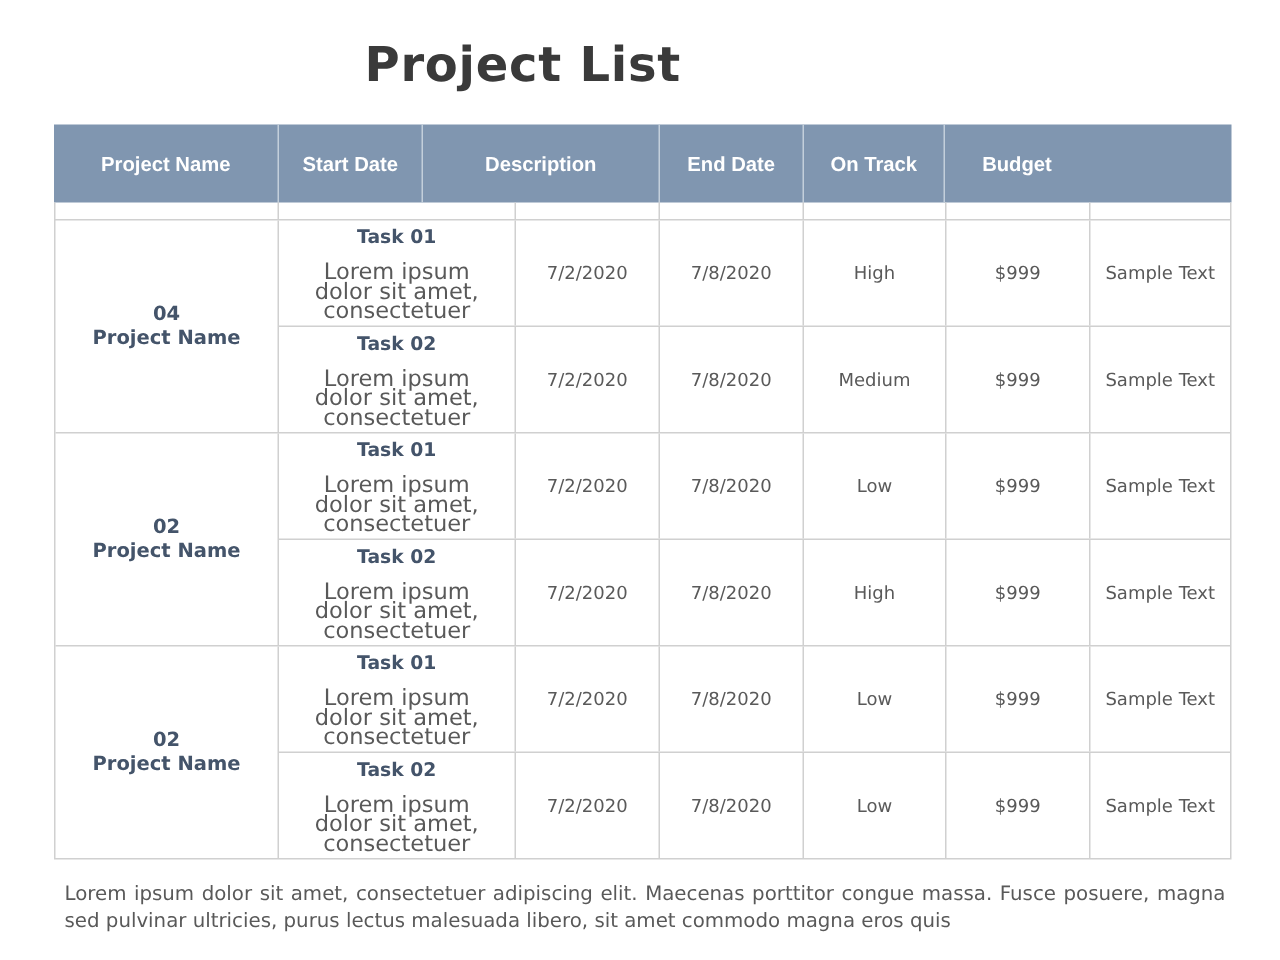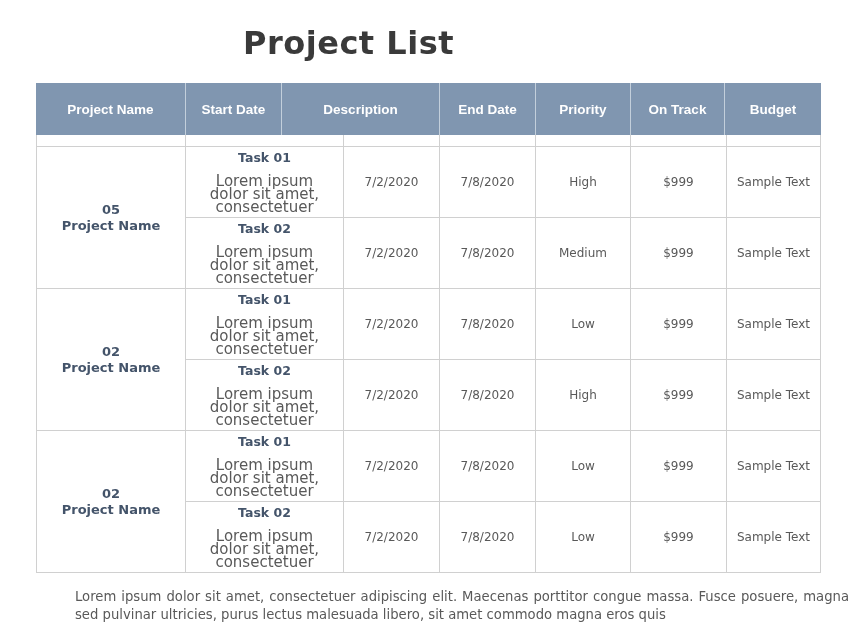--- a/index.html
+++ b/index.html
@@ -16,52 +16,51 @@
   .group:last-child { border-bottom:none; }
   .pname { display:flex; flex-direction:column; align-items:center; justify-content:center; border-right:1px solid #d0d0d0; box-sizing:border-box; color:#44546a; font-weight:bold; font-size:13px; line-height:16px; }
   .rows { display:flex; flex-direction:column; }
   .row { display:flex; height:70.5px; border-bottom:1px solid #d0d0d0; box-sizing:border-box; }
   .row:last-child { border-bottom:none; }
   .cell { display:flex; align-items:center; justify-content:center; border-right:1px solid #d0d0d0; box-sizing:border-box; font-size:12px; color:#595959; text-align:center; }
   .cell:last-child { border-right:none; }
   .desc { flex-direction:column; }
   .task { font-weight:bold; color:#44546a; font-size:12.5px; margin-bottom:10px; }
   .dtext { font-size:15px; line-height:13px; color:#595959; }
-  .footer { position:absolute; top:588px; left:43px; width:774px; font-size:13.2px; line-height:18px; color:#595959; text-align:justify; text-align-last:left;margin-left:32px; }
+  .footer { position:absolute; top:588px; left:43px; width:774px; font-size:13.2px; line-height:18px; color:#595959; text-align:justify; text-align-last:left; }
 </style>
 </head>
 <body>
 
 <div class="title">Project List</div>
 
 <div class="header">
   <div class="hcell" style="width:150px">Project Name</div>
   <div class="hcell" style="width:96px">Start Date</div>
   <div class="hcell" style="width:158px">Description</div>
   <div class="hcell" style="width:96px">End Date</div>
-  <div class="hcell" style="width:95px">Priority</div>
   <div class="hcell" style="width:94px">On Track</div>
   <div class="hcell" style="width:96px">Budget</div>
 </div>
 
 <div class="gap">
   <div style="width:150px"></div>
     <div style="width:158px"></div>
     <div style="width:96px"></div>
     <div style="width:96px"></div>
     <div style="width:95px"></div>
     <div style="width:96px"></div>
     <div style="width:94px"></div>
 </div>
 
 <div class="grid">
 
   <div class="group">
     <div class="pname" style="width:149px">
-      <span>05</span>
+      <span>04</span>
       <span>Project Name</span>
     </div>
     <div class="rows" style="width:634px">
       <div class="row">
         <div class="cell desc" style="width:158px">
           <span class="task">Task 01</span>
           <span class="dtext" style="width:130px">Lorem ipsum dolor sit amet, consectetuer</span>
         </div>
         <div class="cell" style="width:96px">7/2/2020</div>
         <div class="cell" style="width:96px">7/8/2020</div>

